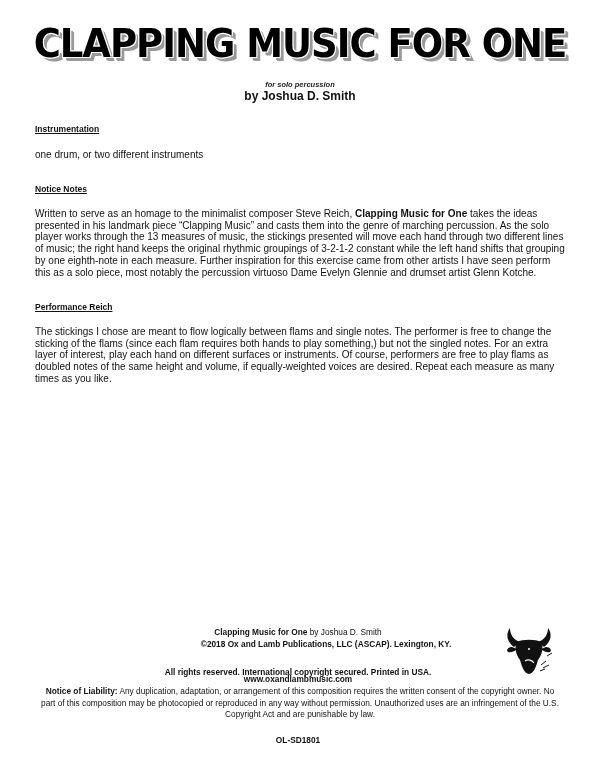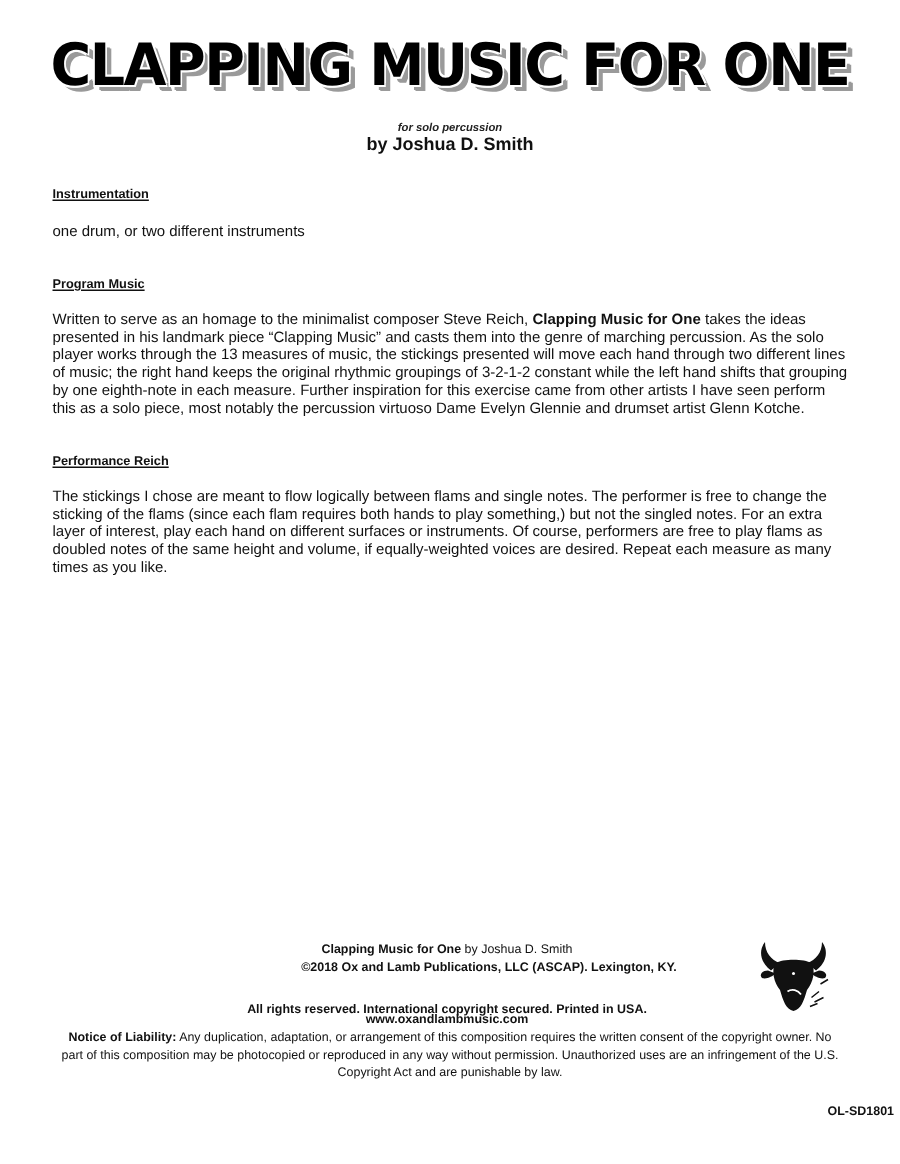--- a/index.html
+++ b/index.html
@@ -48,34 +48,34 @@
 
 <div>
 
   <div class="title">Clapping Music for One</div>
   <div class="subtitle">for solo percussion</div>
   <div class="author">by Joshua D. Smith</div>
 
   <div class="section-head" style="top:124px;">Instrumentation</div>
   <div class="para" style="top:149px;">one drum, or two different instruments</div>
 
-  <div class="section-head" style="top:184px;">Program Music</div>
+  <div class="section-head" style="top:184px;">Notice Notes</div>
   <div class="para" style="top:208px;"><span>Written to serve as an homage to the minimalist composer Steve Reich, </span><b>Clapping Music for One</b><span> takes the ideas presented in his landmark piece “Clapping Music” and casts them into the genre of marching percussion. As the solo player works through the 13 measures of music, the stickings presented will move each hand through two different lines of music; the right hand keeps the original rhythmic groupings of 3-2-1-2 constant while the left hand shifts that grouping by one eighth-note in each measure. Further inspiration for this exercise came from other artists I have seen perform this as a solo piece, most notably the percussion virtuoso Dame Evelyn Glennie and drumset artist Glenn Kotche.</span></div>
 
   <div class="section-head" style="top:302px;">Performance Reich</div>
   <div class="para" style="top:326px;">The stickings I chose are meant to flow logically between flams and single notes. The performer is free to change the sticking of the flams (since each flam requires both hands to play something,) but not the singled notes. For an extra layer of interest, play each hand on different surfaces or instruments. Of course, performers are free to play flams as doubled notes of the same height and volume, if equally-weighted voices are desired. Repeat each measure as many times as you like.</div>
 
   <div class="footer-center" style="top:627px;"><span class="bold">Clapping Music for One</span><span> by Joshua D. Smith</span></div>
   <div class="footer-center bold" style="top:639px;padding-left:28px;">©2018 Ox and Lamb Publications, LLC (ASCAP). Lexington, KY.</div>
   <div class="footer-center bold" style="top:667px;">All rights reserved. International copyright secured. Printed in USA.</div>
 
   <div class="footer-center bold" style="top:674px;text-align:center;">www.oxandlambmusic.com</div>
   <div class="footer-center" style="top:686px; left:38px; width:524px;"><span class="bold">Notice of Liability:</span><span> Any duplication, adaptation, or arrangement of this composition requires the written consent of the copyright owner. No part of this composition may be photocopied or reproduced in any way without permission. Unauthorized uses are an infringement of the U.S. Copyright Act and are punishable by law.</span></div>
 
-  <div class="footer-center bold" style="top:735px;text-align:right;">OL-SD1801</div>
+  <div class="footer-center bold" style="top:735px;">OL-SD1801</div>
 
   <div class="logo">
     <svg width="60" height="55" viewBox="0 0 60 55">
 
       <path d="M14 22 C6 16 6 8 10 3 C10 10 14 15 20 17 Z" fill="#111"></path>
       <path d="M44 22 C52 16 52 8 48 3 C48 10 44 15 38 17 Z" fill="#111"></path>
 
       <path d="M12 22 C8 22 6 25 8 27 C11 28 15 26 17 24 Z" fill="#111"></path>
       <path d="M46 22 C50 22 52 25 50 27 C47 28 43 26 41 24 Z" fill="#111"></path>
 

